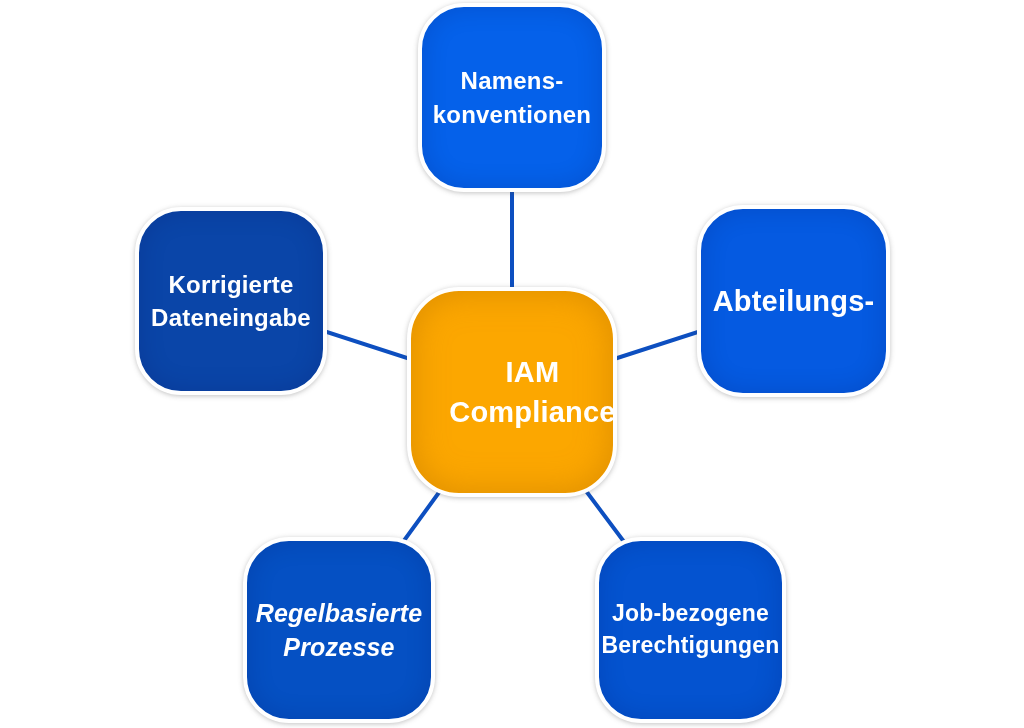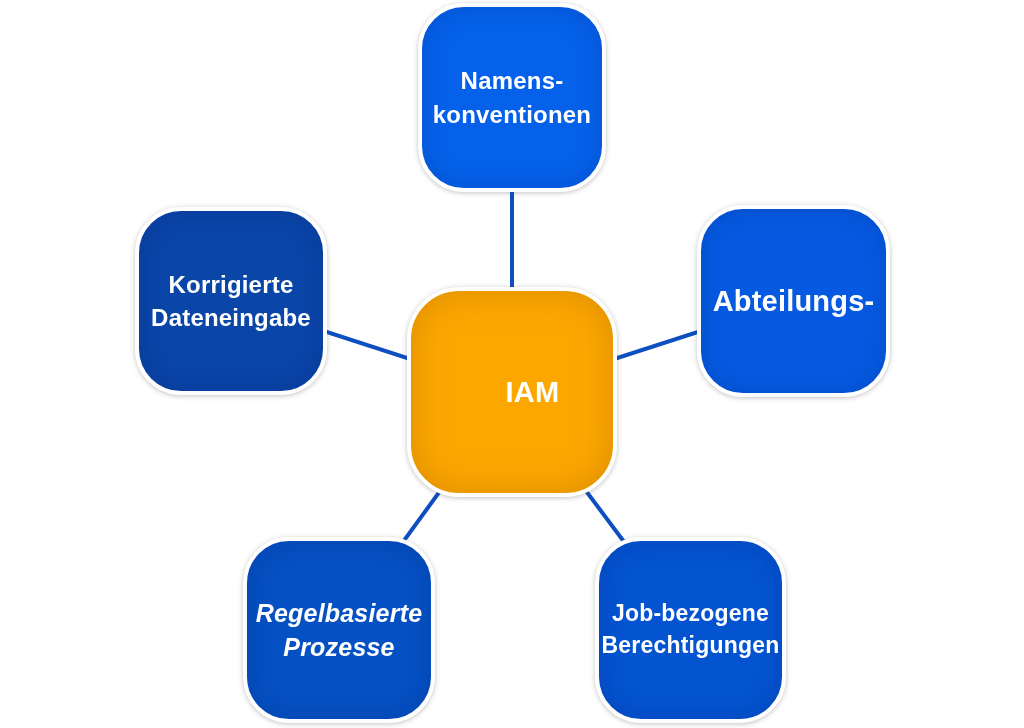--- a/index.html
+++ b/index.html
@@ -102,15 +102,16 @@
     <span>Prozesse</span>
   </div>
 
   <div class="node node-bottom-right" style="background: rgb(4, 83, 208); text-align: right;">
     <span>Job-bezogene</span>
     <span>Berechtigungen</span>
   </div>
 
   <div class="node node-center" style="background: rgb(252, 167, 0); padding-left: 41px;">
     <span>IAM</span>
+    <span>Compliance</span>
   </div>
 
 </div>
 
 </body></html>

